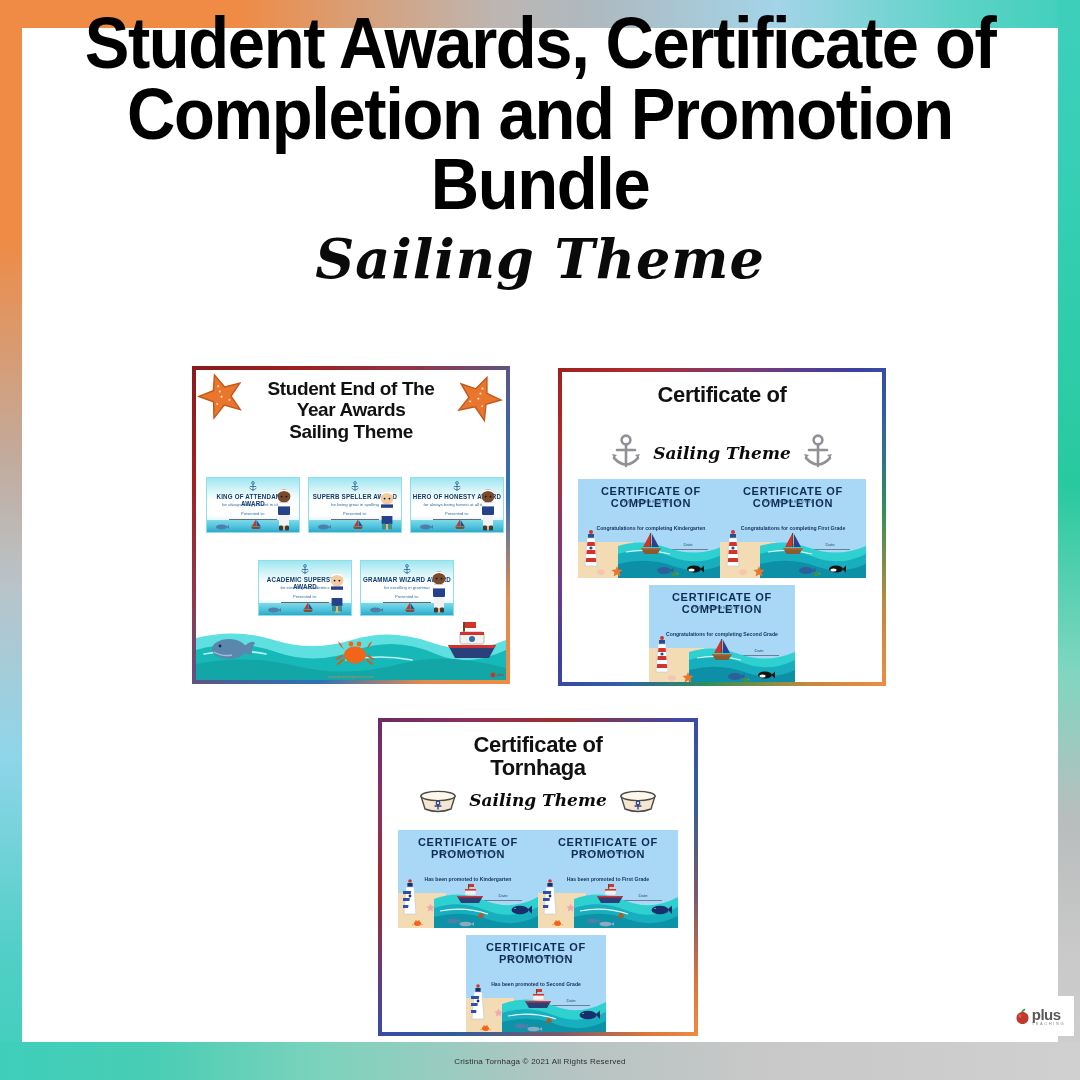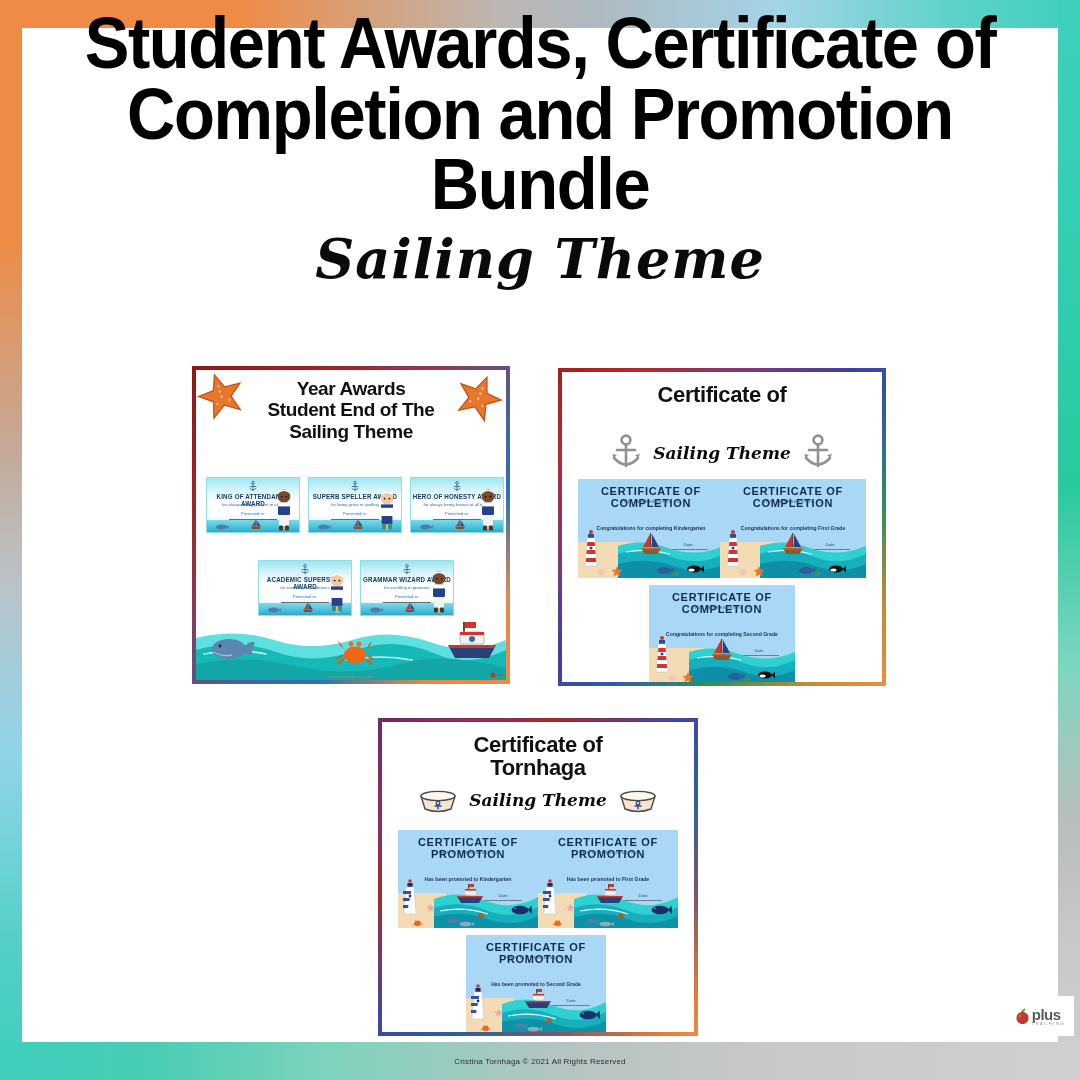--- a/index.html
+++ b/index.html
@@ -305,22 +305,22 @@
             <path d="M50 4 L63 36 L97 38 L70 59 L80 93 L50 73 L20 93 L30 59 L3 38 L37 36 Z" fill="#e8762c" stroke="#c4561a" stroke-width="3"></path>
             <circle cx="50" cy="30" r="2.4" fill="#fbd9b8"></circle>
             <circle cx="50" cy="42" r="2.4" fill="#fbd9b8"></circle>
             <circle cx="50" cy="54" r="2.4" fill="#fbd9b8"></circle>
             <circle cx="36" cy="66" r="2.2" fill="#fbd9b8"></circle>
             <circle cx="64" cy="66" r="2.2" fill="#fbd9b8"></circle>
           </svg>
       </div>
 
       <div class="thumb-title">
+        <div>Student End of The</div>
         <div>Year Awards</div>
-        <div>Student End of The</div>
         <div>Sailing Theme</div>
       </div>
 
       <div class="award-card" style="left:10px; top:107px; width:94px; height:56px;">
         <svg class="ac-anchor" viewBox="0 0 20 24">
             <circle cx="10" cy="4" r="3" fill="none" stroke="#1c4e8a" stroke-width="1.6"></circle>
             <path d="M10 7 V21 M4 12 H16 M3 16 q7 8 14 0" fill="none" stroke="#1c4e8a" stroke-width="1.6" stroke-linecap="round"></path>
           </svg>
         <div class="ac-title">KING OF ATTENDANCE AWARD</div>
         <div class="ac-sub">for always being present in class</div>

